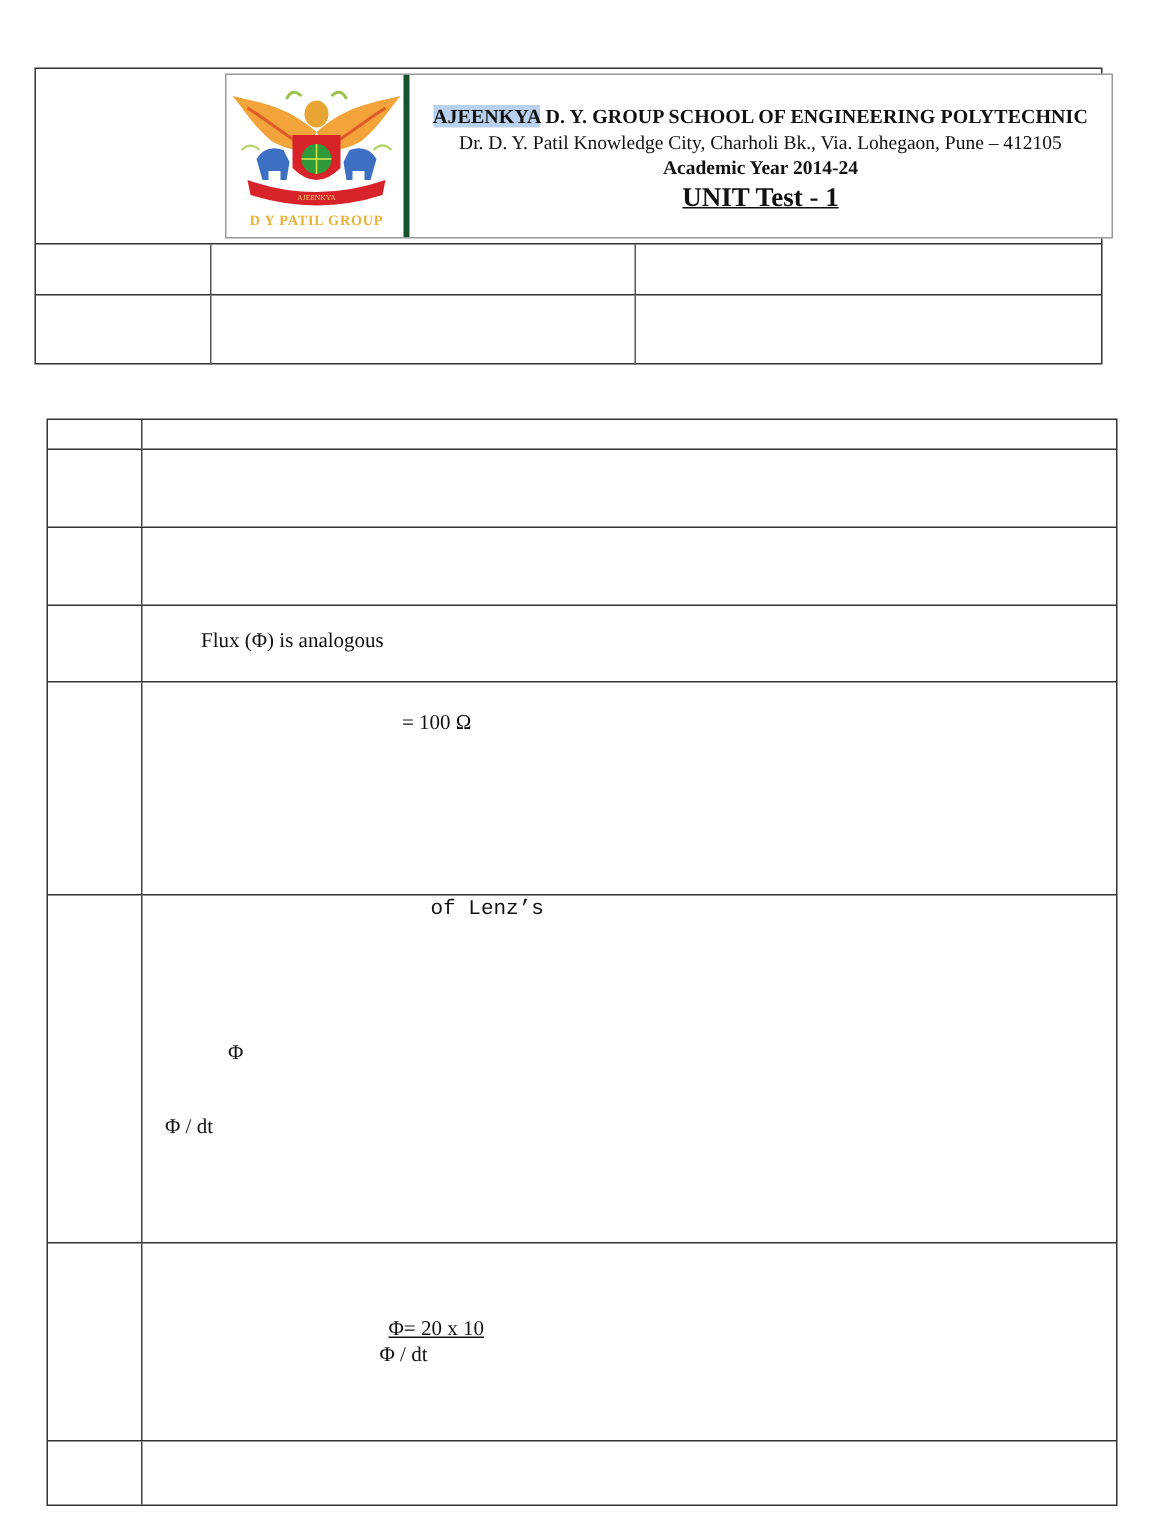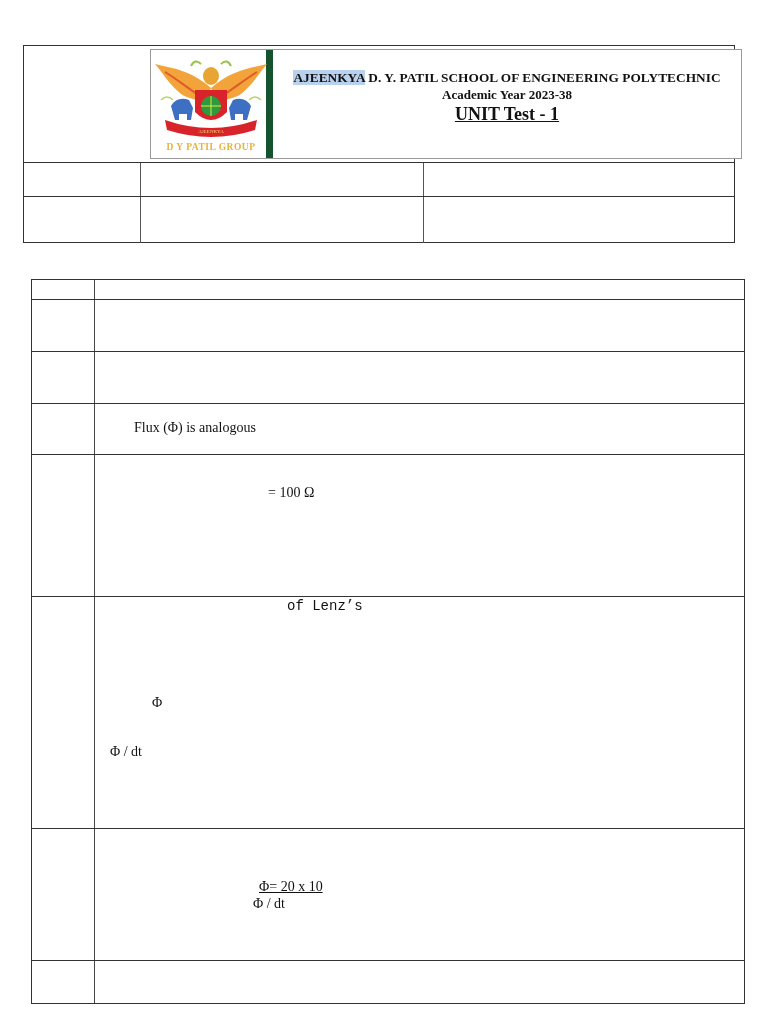--- a/index.html
+++ b/index.html
@@ -7,21 +7,21 @@
          font-family: "Liberation Serif", "DejaVu Serif", serif; color: #111; }
 
   
   .hdr { position: absolute; left: 23px; top: 45px; width: 712px; height: 198px;
          border: 1.5px solid #333; box-sizing: border-box; }
   .hdr-top { position: absolute; left: 0; top: 0; width: 100%; height: 117px;
              border-bottom: 1.5px solid #333; box-sizing: border-box; }
   .inner-box { position: absolute; left: 126px; top: 3px; width: 592px; height: 110px;
                border: 1px solid #999; box-sizing: border-box; background: #fff; }
   .logo-cell { position: absolute; left: 0; top: 0; width: 122px; height: 100%;
-               border-right: 7px solid #14532d; box-sizing: border-box; text-decoration: underline; }
+               border-right: 4px solid #14532d; box-sizing: border-box; text-decoration: underline; }
   .title-cell { position: absolute; left: 122px; top: 0; right: 0; height: 100%;
                 text-align: center; padding-top: 20px; box-sizing: border-box; }
   .title-line1 { font-weight: bold; font-size: 13.3px; letter-spacing: 0.05px; white-space: nowrap; }
   .hl { background: #b9d1ec; }
   .title-line2 { font-size: 13px; margin-top: 1px; white-space: nowrap; }
   .title-line3 { font-weight: bold; font-size: 13px; margin-top: 1px; }
   .title-line4 { font-weight: bold; font-size: 18px; text-decoration: underline; margin-top: 1px; }
 
   .hdr-row { position: absolute; left: 0; width: 100%; box-sizing: border-box; }
   .hdr-row .c { position: absolute; top: 0; height: 100%; box-sizing: border-box; }
@@ -69,22 +69,23 @@
           <path d="M20 56 q6 -10 18 -6 l4 8 l-2 12 l-4 0 l0 -6 l-8 0 l0 6 l-4 0 z" fill="#3d6fc2"></path>
           <path d="M100 56 q-6 -10 -18 -6 l-4 8 l2 12 l4 0 l0 -6 l8 0 l0 6 l4 0 z" fill="#3d6fc2"></path>
 
           <path d="M14 70 Q60 86 106 70 L104 80 Q60 94 16 80 Z" fill="#d8232a"></path>
           <text x="60" y="83" font-size="5" text-anchor="middle" fill="#f3d36b" font-family="Liberation Serif, serif">AJEENKYA</text>
 
           <text x="60" y="100" font-size="9.5" text-anchor="middle" fill="#e6b23a" font-weight="bold" font-family="Liberation Serif, serif" letter-spacing="0.5">D Y PATIL GROUP</text>
         </svg>
       </div>
       <div class="title-cell">
-        <div class="title-line1"><span class="hl">AJEENKYA</span><span> D. Y. PATIL SCHOOL OF ENGINEERING  POLYTECHNIC</span></div>
-        <div class="title-line3">Academic Year 2023-38</div>
+        <div class="title-line1"><span class="hl">AJEENKYA</span><span> D. Y. GROUP SCHOOL OF ENGINEERING  POLYTECHNIC</span></div>
+        <div class="title-line2">Dr. D. Y. Patil Knowledge City, Charholi Bk., Via. Lohegaon, Pune – 412105</div>
+        <div class="title-line3">Academic Year 2014-24</div>
         <div class="title-line4">UNIT Test - 1</div>
       </div>
     </div>
   </div>
   <div class="hdr-row row1">
     <div class="c c1"></div>
     <div class="c c2"></div>
     <div class="c c3"></div>
   </div>
   <div class="hdr-row row2">
@@ -109,21 +110,21 @@
   </div>
   <div class="qrow" style="top:124px;height:51px;">
     <div class="qnum"></div>
     <div class="qbody">
       <span class="txt" style="left:7px;top:16px;margin-left:32px;">Flux (Φ) is analogous</span>
     </div>
   </div>
   <div class="qrow" style="top:175px;height:142px;">
     <div class="qnum"></div>
     <div class="qbody">
-      <span class="txt" style="left:173px;top:30px;">= 100 Ω</span>
+      <span class="txt" style="left:173px;top:20px;">= 100 Ω</span>
     </div>
   </div>
   <div class="qrow" style="top:317px;height:232px;">
     <div class="qnum"></div>
     <div class="qbody">
       <span class="txt" style="left:192px;top:1px;font-family:Liberation Mono, monospace;">of Lenz’s</span>
       <span class="txt" style="left:57px;top:98px;">Φ</span>
       <span class="txt" style="left:15px;top:147px;">Φ / dt</span>
     </div>
   </div>

